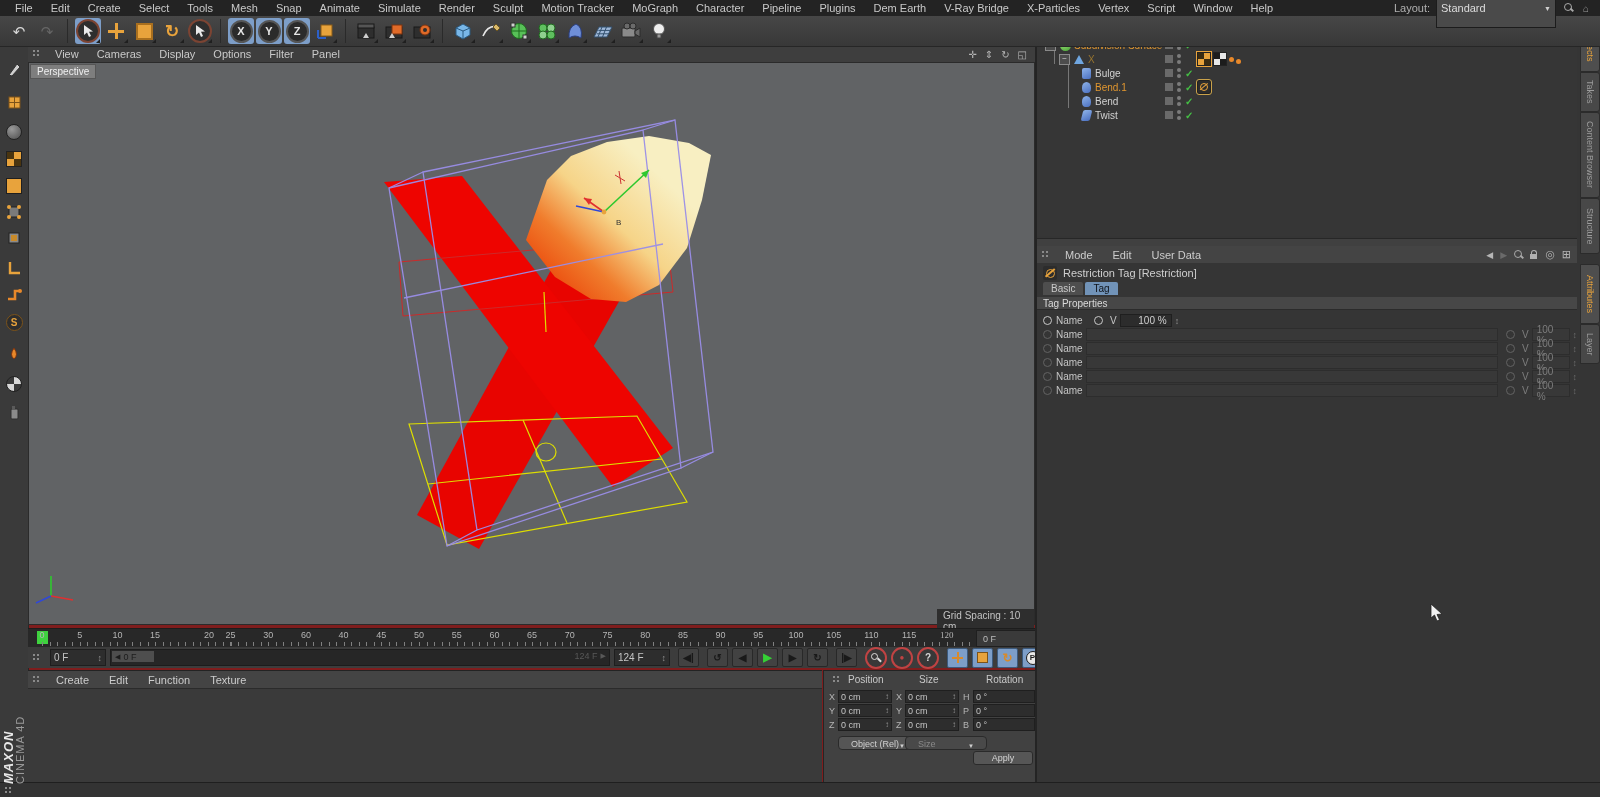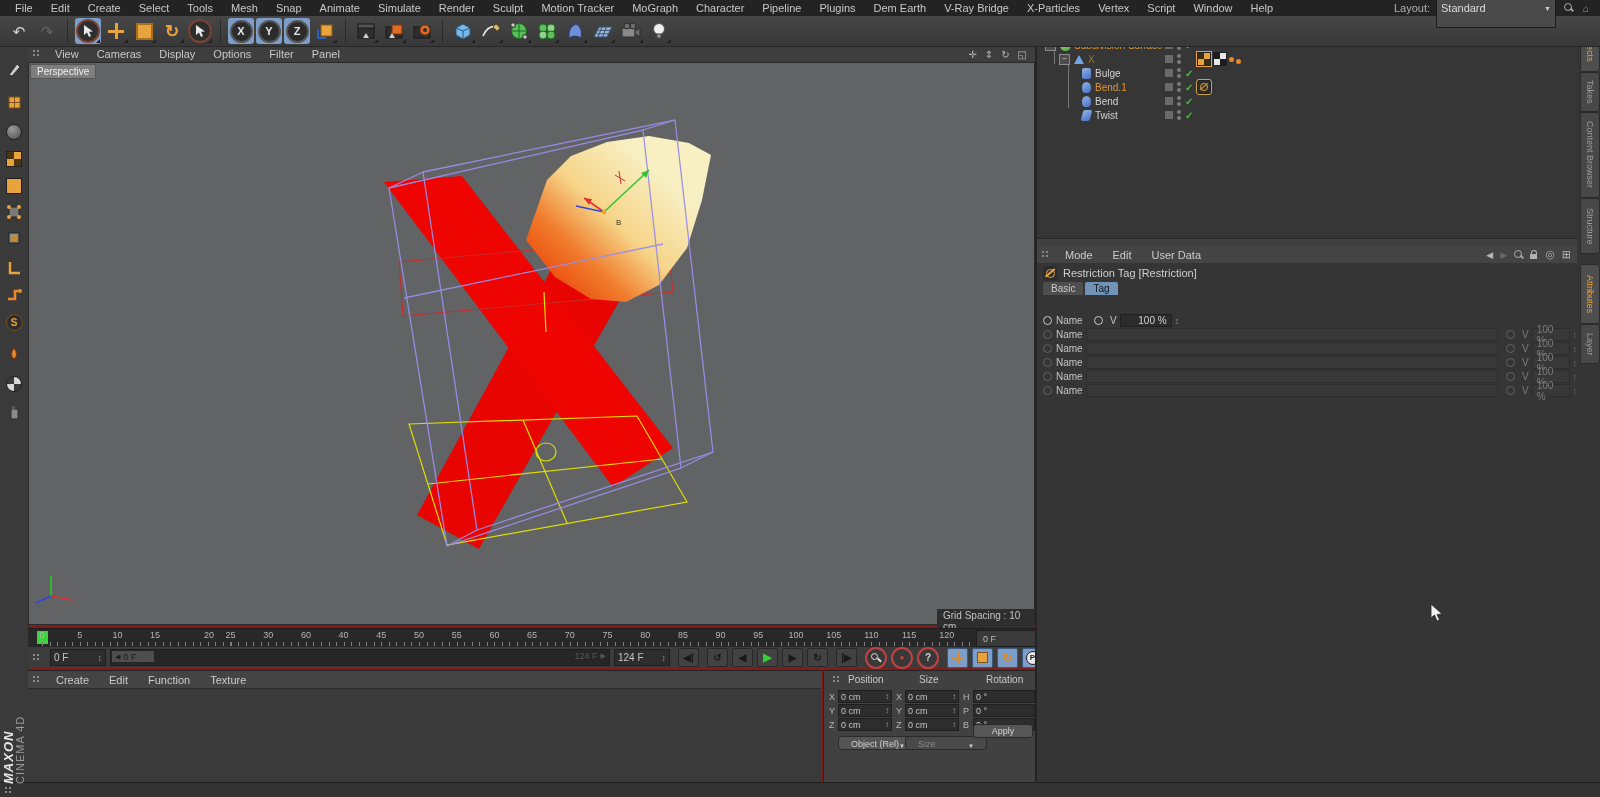--- a/index.html
+++ b/index.html
@@ -503,21 +503,21 @@
         <span class="tick" style="left: 541.8px;">70</span>
         <span class="tick" style="left: 579.5px;">75</span>
         <span class="tick" style="left: 617.2px;">80</span>
         <span class="tick" style="left: 654.9px;">85</span>
         <span class="tick" style="left: 692.6px;">90</span>
         <span class="tick" style="left: 730.3px;">95</span>
         <span class="tick" style="left: 768px;">100</span>
         <span class="tick" style="left: 805.7px;">105</span>
         <span class="tick" style="left: 843.4px;">110</span>
         <span class="tick" style="left: 881.1px;">115</span>
-        <span class="tick" style="left: 918.8px;">120</span>
+        <span class="tick" style="left: 918.8px; font-family: Liberation Serif, serif;">120</span>
       </div>
     <div class="ruler-endbox">0 F</div>
   </div>
 
   <div class="abs transport">
     <span class="handle"></span>
     <div class="framebox">
       <span>0 F</span>
       <span class="spin">↕</span>
     </div>
@@ -652,21 +652,21 @@
       </div>
 
     <div class="co-dd" style="left:14px;top:65px;width:54px">
       <span>Object (Rel)</span>
         <span class="dd-tri" style="font-size:6px">▼</span>
     </div>
     <div class="co-dd dim" style="left:81px;top:65px;width:56px">
       <span>Size</span>
         <span class="dd-tri" style="font-size:6px">▼</span>
     </div>
-    <div class="co-btn" style="left:149px;top:53px;width:58px">
+    <div class="co-btn" style="left:149px;top:80px;width:58px">
       <span>Apply</span>
     </div>
   </div>
 
   <div class="abs rightpanel">
 
     <div class="om-head">
       <span class="handle"></span>
       <div style="display:flex">
 
@@ -807,20 +807,21 @@
     <div class="am-title">
       <span class="rt-ico"></span>
       <span>Restriction Tag [Restriction]</span>
     </div>
 
     <div class="am-tabs">
       <span class="am-tab">Basic</span>
       <span class="am-tab active">Tag</span>
     </div>
 
+    <div class="am-section">Tag Properties</div>
 
     <div class="prop-row" style="top:298px">
       <span class="kfc" style="border-color:#c8c8c8"></span>
       <span class="prop-label">Name</span>
       <span class="kfc" style="border-color:#c8c8c8;margin-left:8px"></span>
       <span class="vlab">V</span>
       <div class="strength">
           <span>100 %</span>
         </div>
       <span class="spin" style="margin-left:3px">↕</span>

